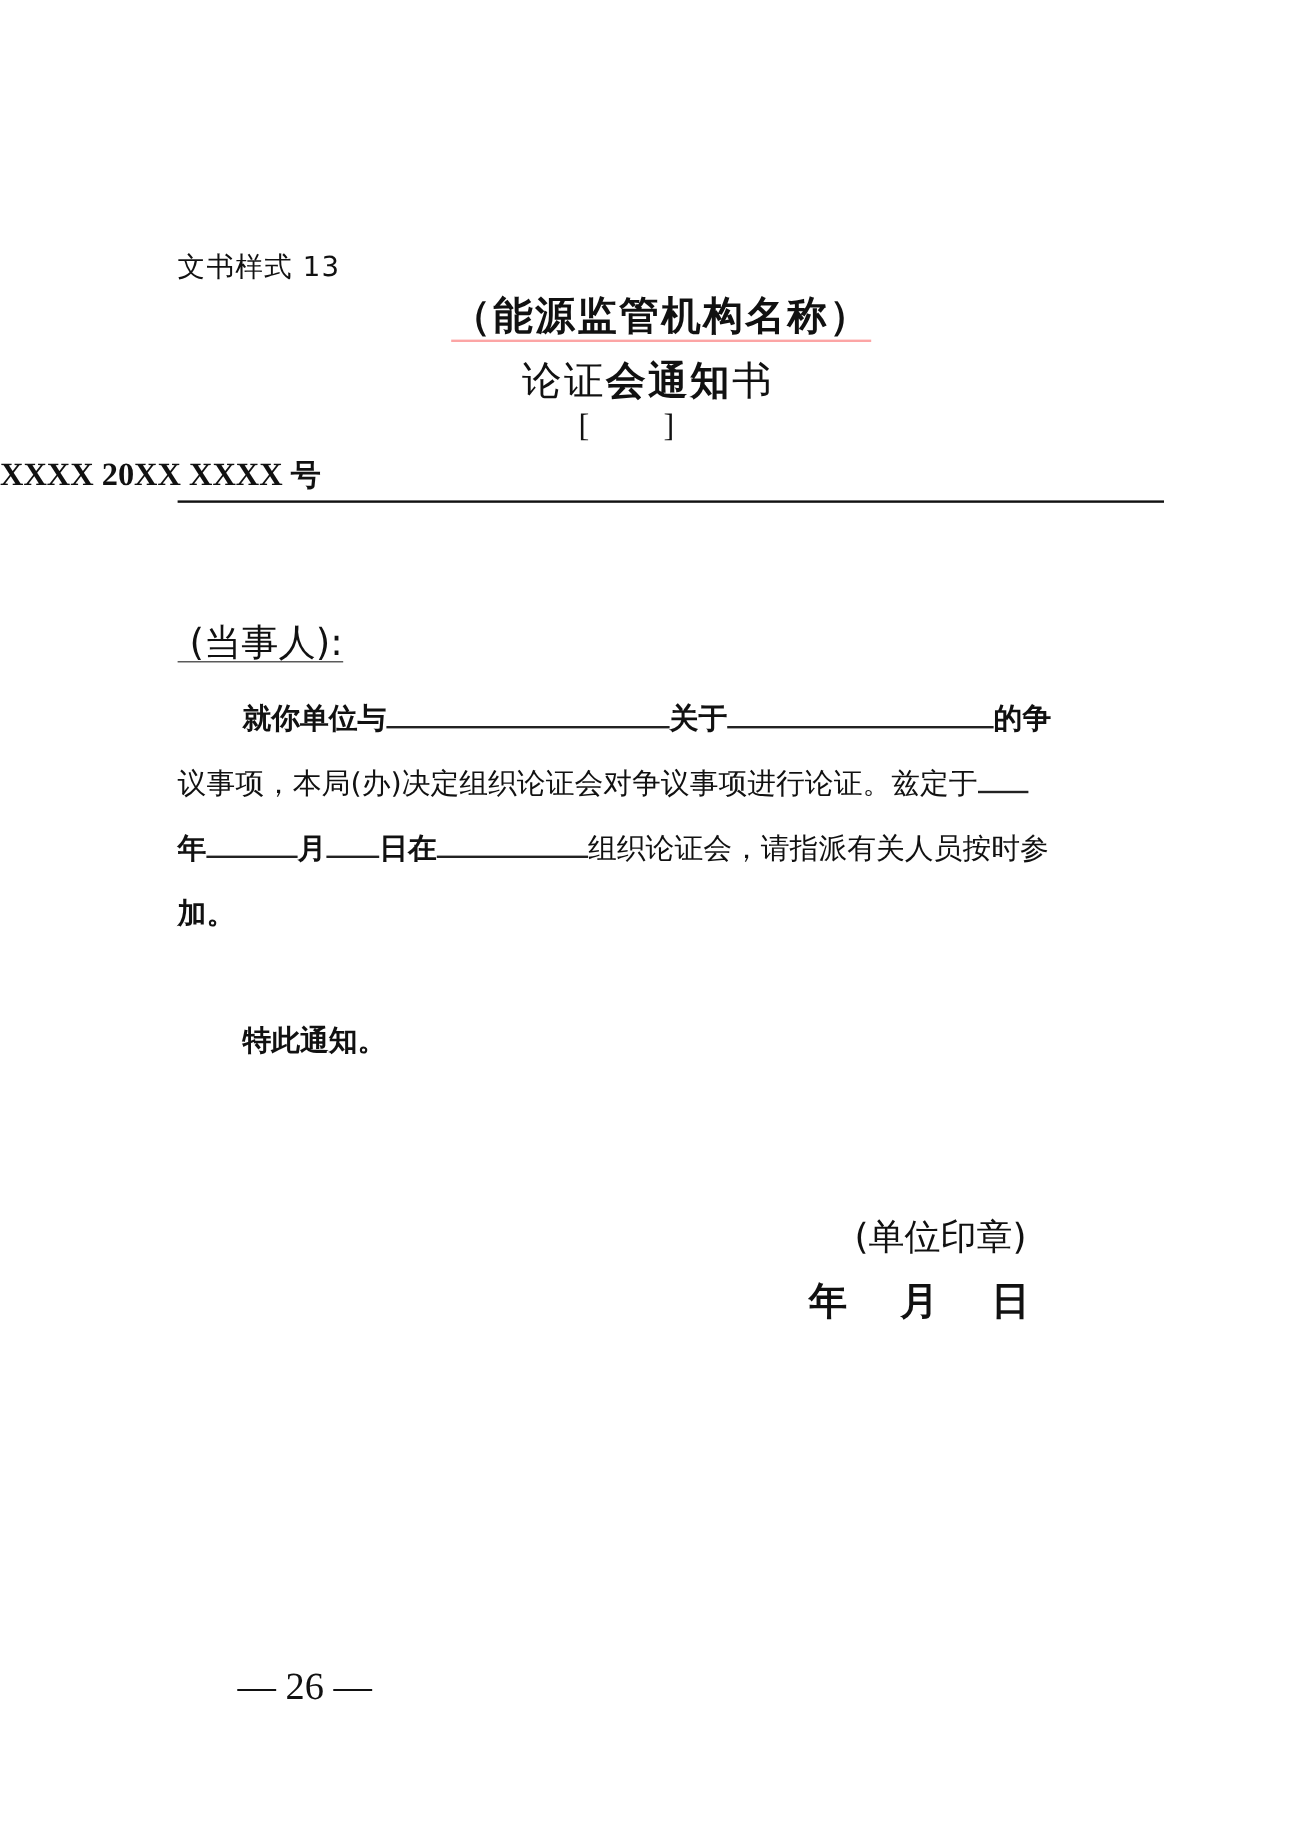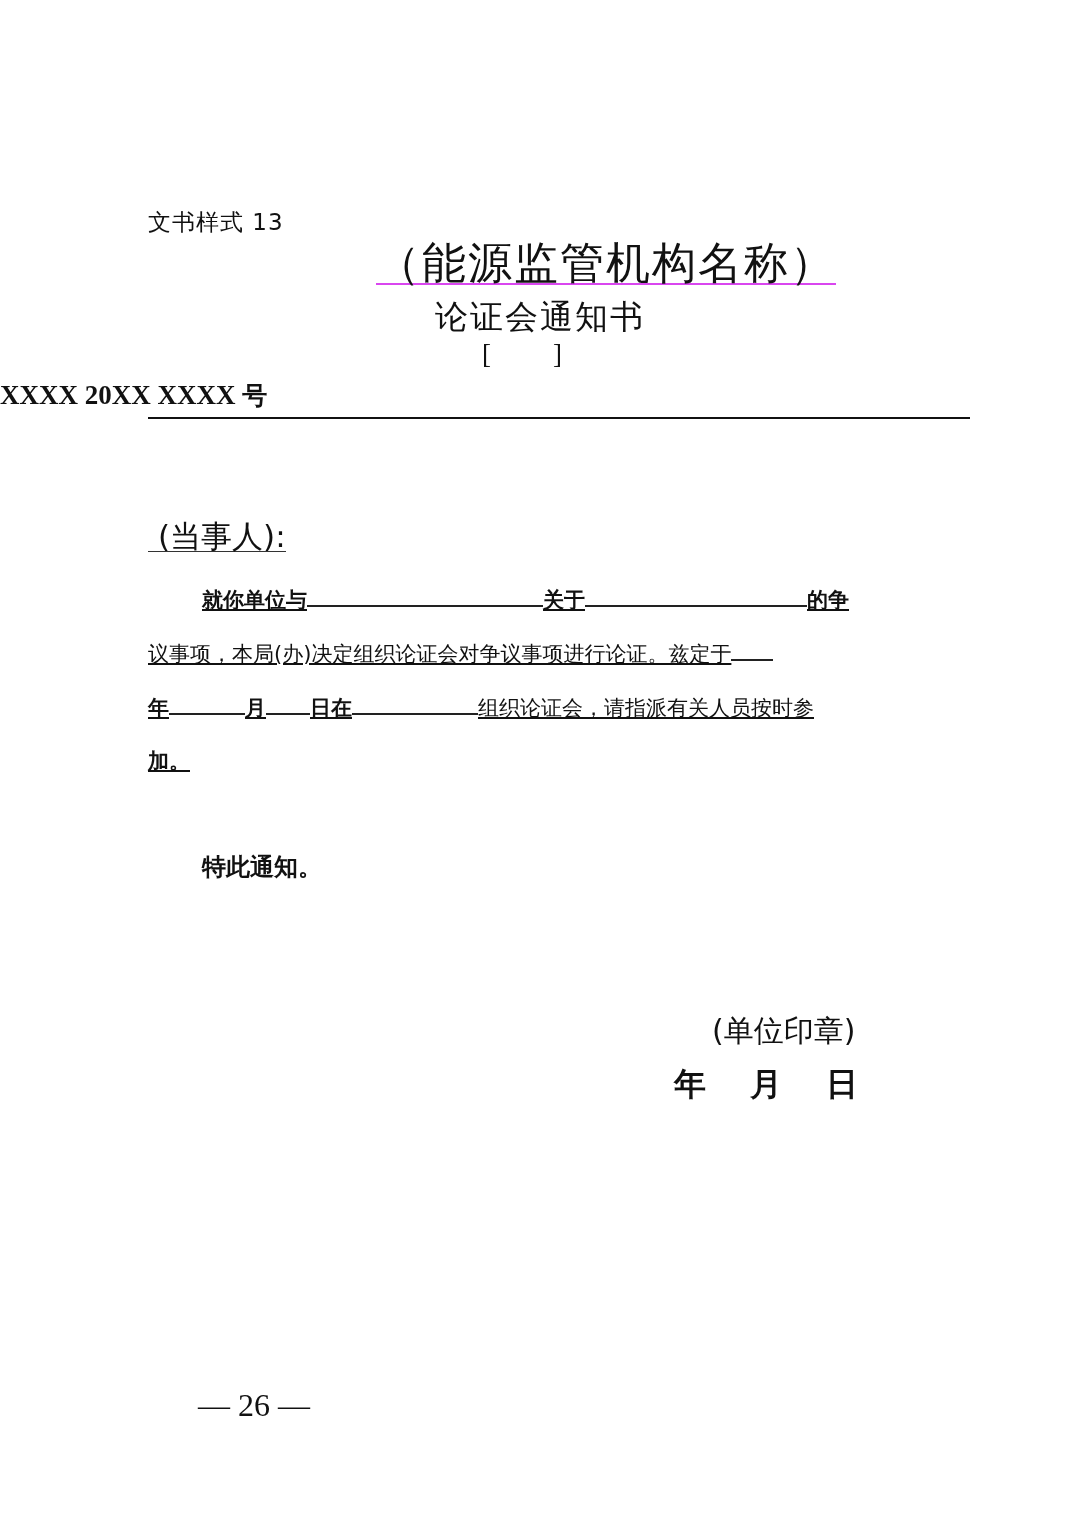--- a/index.html
+++ b/index.html
@@ -17,34 +17,34 @@
     }
     .abs { position: absolute; white-space: nowrap; margin-top: 11px; }
 
     .form-label {
       left: 148px; top: 196px;
       font-size: 23px;
       letter-spacing: 1px;
     }
     .org-name {
       left: 376px; top: 232px;
-      font-size: 44px;
-      font-weight: normal;
+      font-size: 33px;
+      font-weight: bold;
       letter-spacing: 2px;
-      border-bottom: 2px solid #d946ef;
+      border-bottom: 2px solid #fca5a5;
       line-height: 40px;
       padding-bottom: 0px;
     }
     .doc-title {
       left: 0; width: 1080px; top: 284px;
       text-align: center;
       font-size: 33px;
       letter-spacing: 2px;
     }
-    .doc-title .b { font-weight: normal; }
+    .doc-title .b { font-weight: bold; }
     .bracket {
       left: 482px; top: 328px;
       font-size: 27px;
       font-family: "Liberation Serif", serif;
       word-spacing: 0;
     }
     .bracket span { display: inline-block; }
     .doc-number {
       left: 0; width: 1080px; top: 368px;
       text-align: left;
@@ -61,23 +61,22 @@
 
     .party {
       left: 148px; top: 510px;
       font-size: 31px;
       border-bottom: 1.5px solid #333;
       padding-left: 10px;
       line-height: 30px;
     }
 
     .body-line {
-      font-size: 21px;
+      font-size: 24px;
       line-height: 32px;
-      text-decoration: underline;
     }
     .blank {
       display: inline-block;
       border-bottom: 2px solid #222;
       height: 22px;
       vertical-align: baseline;
     }
     .bold { font-weight: bold; }
 
     .line1 { left: 202px; top: 572px; }

